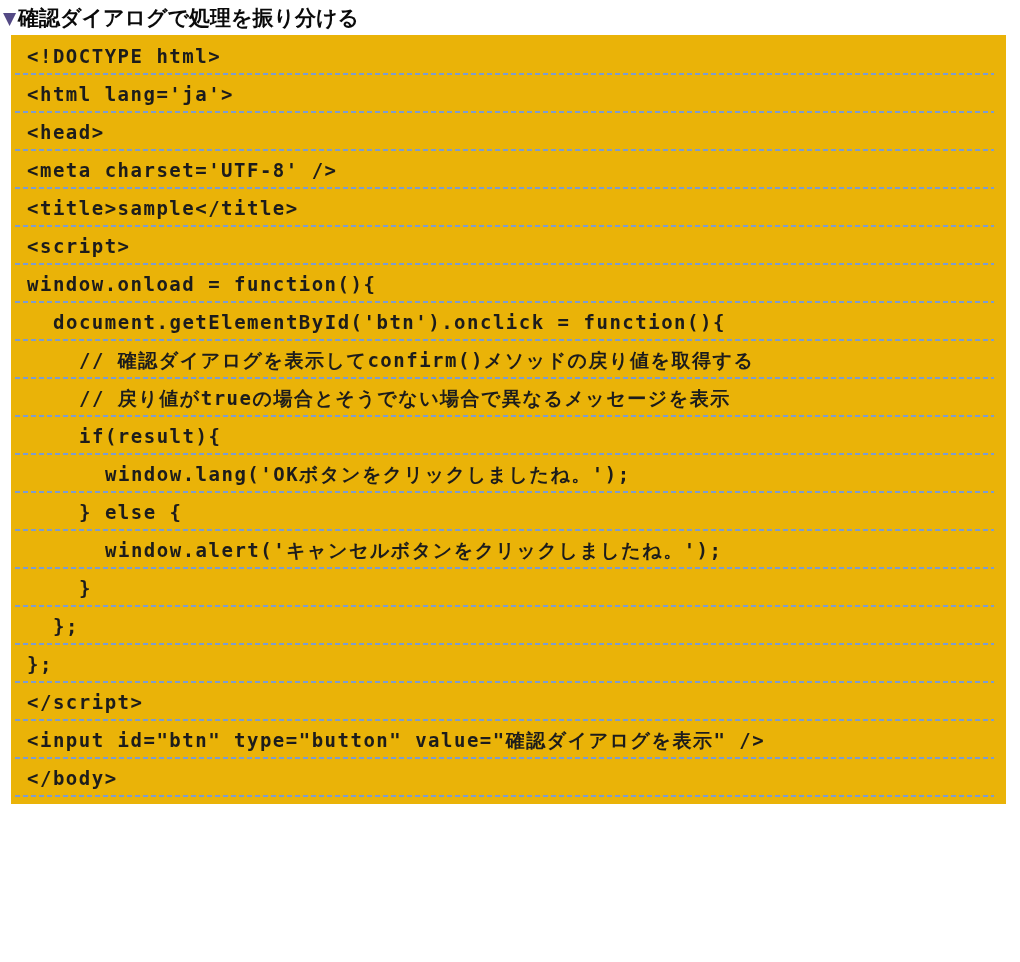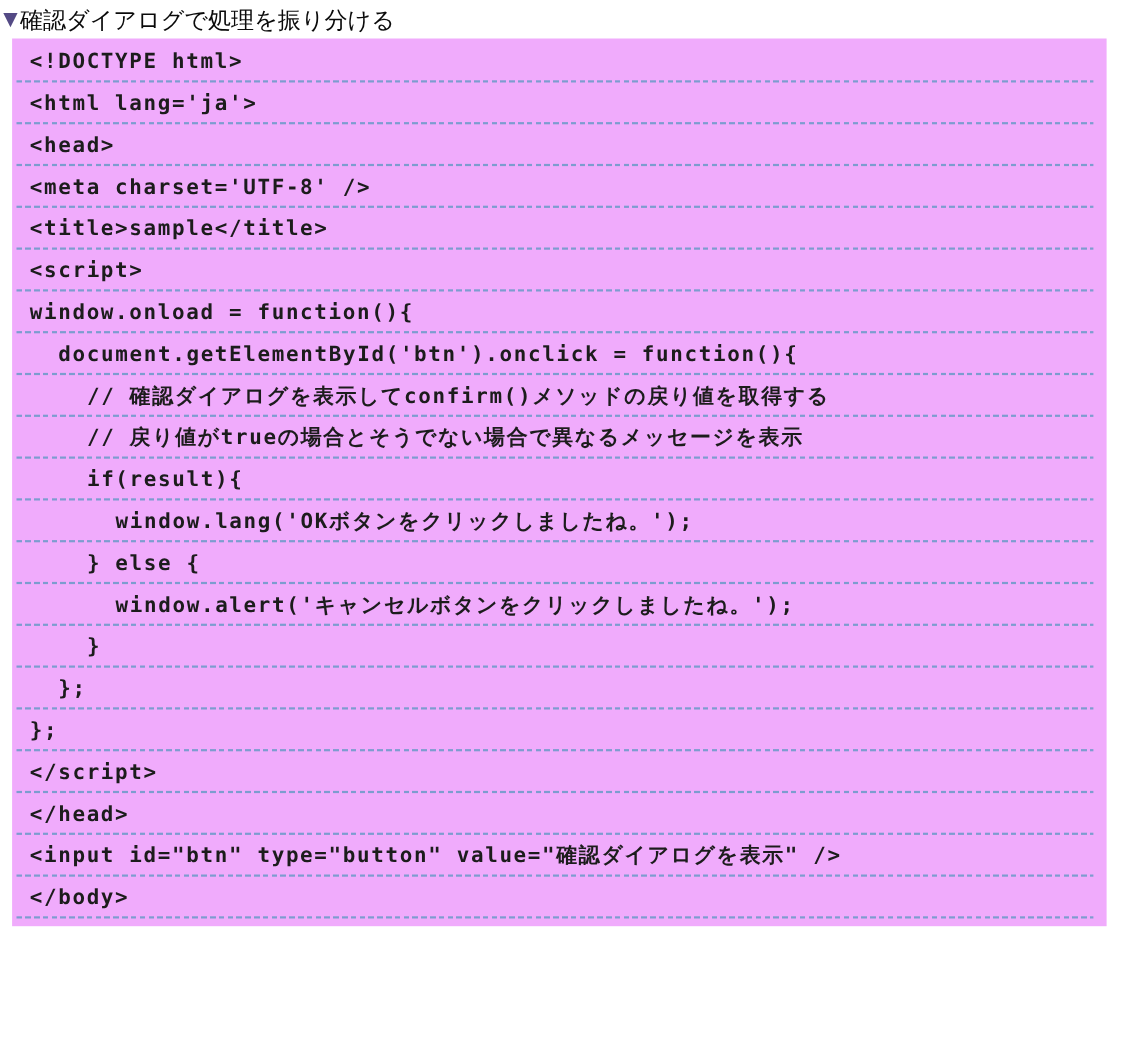--- a/index.html
+++ b/index.html
@@ -23,29 +23,29 @@
   }
   .caption .tri {
     color: #544a85;
     font-size: 17px;
     line-height: 1;
     margin-right: 2px;
     font-family: "DejaVu Sans", sans-serif;
   }
   .caption .caption-text {
     font-size: 21px;
-    font-weight: normal;
+    font-weight: bold;
     color: #0a0a0a;
     line-height: 1;
     letter-spacing: 0px;
   }
   .code-block {
     margin-left: 11px;
     width: 995px;
-    background: #f0abfc;
+    background: #eab308;
     padding: 2px 0 7px 0;
     box-sizing: border-box;
   }
   .code-line {
     position: relative;
     height: 38px;
     display: flex;
     align-items: center;
     padding-left: 16px;
   }
@@ -129,22 +129,19 @@
       <div class="code-line">
         <span class="code-text indent-1">};</span>
       </div>
       <div class="code-line">
         <span class="code-text indent-0">};</span>
       </div>
       <div class="code-line">
         <span class="code-text indent-0">&lt;/script&gt;</span>
       </div>
       <div class="code-line">
-        <span class="code-text indent-0">&lt;/head&gt;</span>
-      </div>
-      <div class="code-line">
         <span class="code-text indent-0">&lt;input id="btn" type="button" value="確認ダイアログを表示" /&gt;</span>
       </div>
       <div class="code-line">
         <span class="code-text indent-0">&lt;/body&gt;</span>
       </div>
     </div>
 </div>
 
 </body></html>

